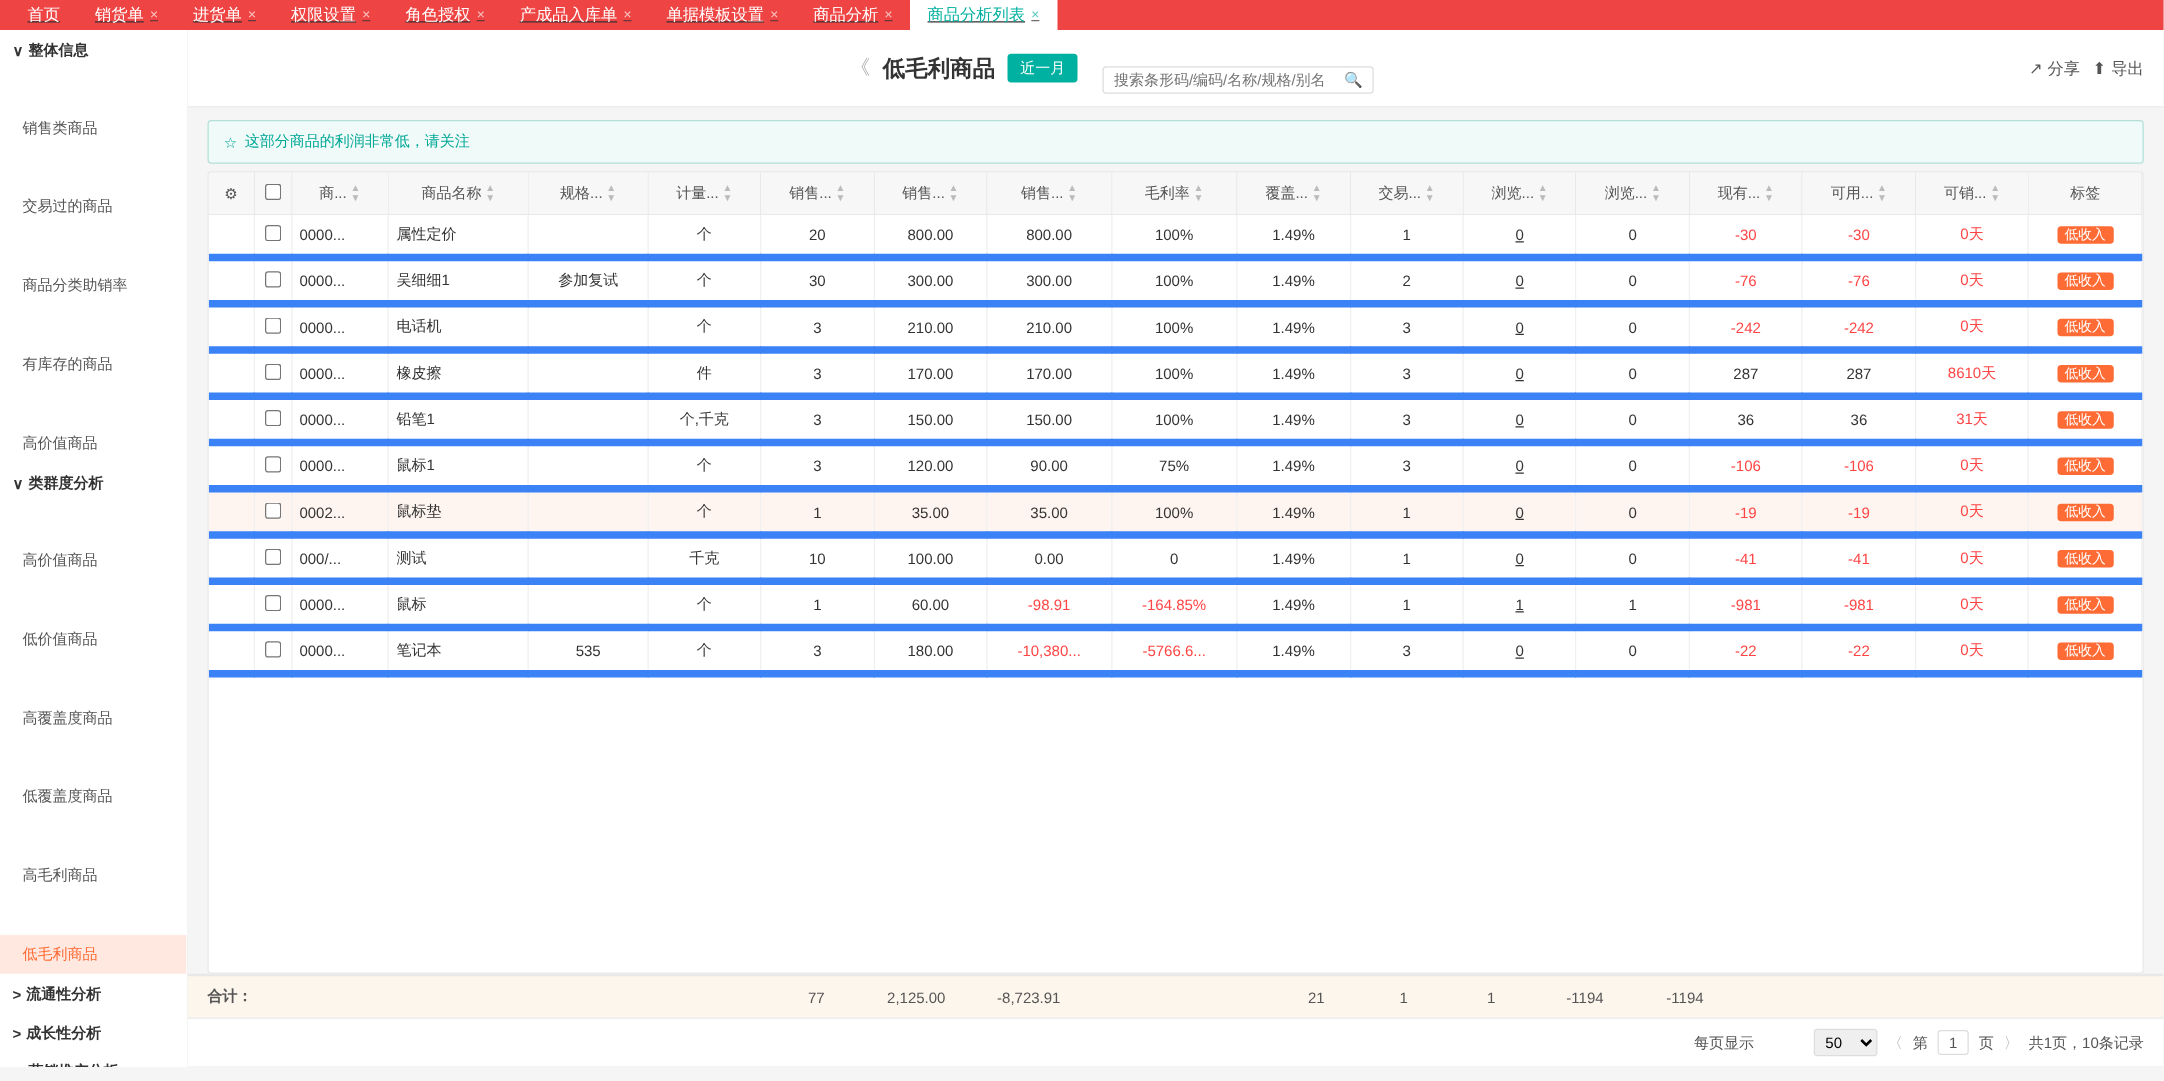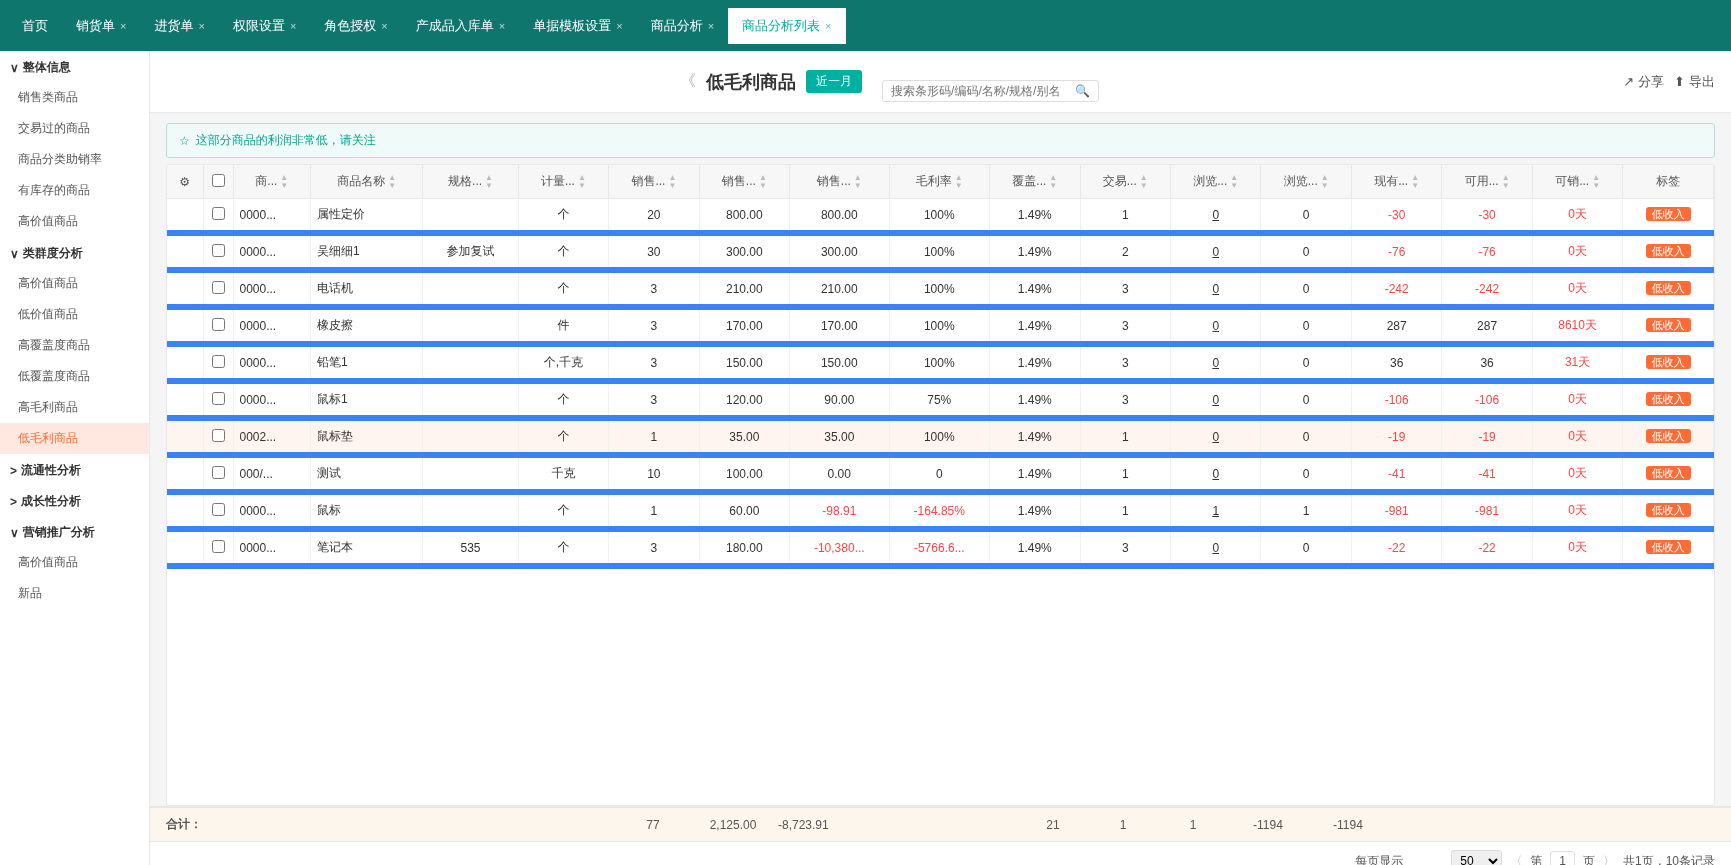--- a/index.html
+++ b/index.html
@@ -1,31 +1,31 @@
 <!DOCTYPE html>
 <html><head>
   <meta charset="utf-8">
   <style>
     * { margin: 0; padding: 0; box-sizing: border-box; }
     body { font-family: 'Microsoft YaHei', Arial, sans-serif; font-size: 12px; background: #f5f5f5; color: #333; width: 1731px; min-height: 865px; overflow-x: auto; }
 
     
-    .top-nav { background: #0f766e; display: flex; align-items: center; height: 51px; padding: 0 8px; }
+    .top-nav { background: #ef4444; display: flex; align-items: center; height: 24px; padding: 0 8px; text-decoration: underline; }
     .top-nav .nav-item { color: #fff; padding: 0 14px; cursor: pointer; height: 36px; display: flex; align-items: center; font-size: 13px; white-space: nowrap; }
     .top-nav .nav-item.active { background: #fff; color: #00b0a0; }
     .top-nav .nav-item .close-x { margin-left: 5px; font-size: 11px; opacity: 0.7; }
 
     
     .layout { display: flex; height: calc(865px - 36px); }
 
     
     .sidebar { width: 150px; background: #fff; border-right: 1px solid #e8e8e8; overflow-y: auto; flex-shrink: 0; }
     .sidebar-group { }
     .sidebar-group-title { padding: 8px 10px 6px 10px; color: #333; font-weight: bold; font-size: 12px; cursor: pointer; display: flex; align-items: center; gap: 4px; }
-    .sidebar-item { padding: 7px 10px 7px 18px; color: #555; cursor: pointer; font-size: 12px; white-space: nowrap; }
+    .sidebar-item { padding: 7px 10px 7px 18px; color: #555; cursor: pointer; font-size: 12px; white-space: nowrap; margin-top: 32px; }
     .sidebar-item.active { background: #ffe8e0; color: #ff6b35; }
 
     
     .main { flex: 1; display: flex; flex-direction: column; overflow: hidden; background: #f5f5f5; }
 
     
     .page-header { display: flex; align-items: center; padding: 10px 16px; background: #fff; border-bottom: 1px solid #e8e8e8; gap: 10px; }
     .page-title { font-size: 18px; font-weight: bold; color: #333; }
     .date-filter-btn { background: #00b0a0; color: #fff; border: none; border-radius: 3px; padding: 3px 10px; font-size: 12px; cursor: pointer; }
     .search-box { display: flex; align-items: center; border: 1px solid #ddd; border-radius: 3px; padding: 3px 8px; gap: 4px; margin-left: 10px; margin-top: 19px; }
@@ -512,21 +512,21 @@
     <div class="table-footer">
       <span class="footer-label">合计：</span>
       <span style="width:36px; display:inline-block;"></span>
       <span style="width:30px; display:inline-block;"></span>
       <span style="width:70px; display:inline-block;"></span>
       <span style="width:120px; display:inline-block;"></span>
       <span style="width:70px; display:inline-block;"></span>
       <span style="width:70px; display:inline-block;"></span>
       <span style="width:70px; display:inline-block; text-align:center;">77</span>
       <span style="width:90px; display:inline-block; text-align:center;">2,125.00</span>
-      <span style="width:90px; display:inline-block; text-align:left;">-8,723.91</span>
+      <span style="width:90px; display:inline-block; text-align:center;">-8,723.91</span>
       <span style="width:80px; display:inline-block;"></span>
       <span style="width:70px; display:inline-block;"></span>
       <span style="width:70px; display:inline-block; text-align:center;">21</span>
       <span style="width:70px; display:inline-block; text-align:center;">1</span>
       <span style="width:70px; display:inline-block; text-align:center;">1</span>
       <span style="width:80px; display:inline-block; text-align:center;">-1194</span>
       <span style="width:80px; display:inline-block; text-align:center;">-1194</span>
     </div>
 
     <div class="pagination">

